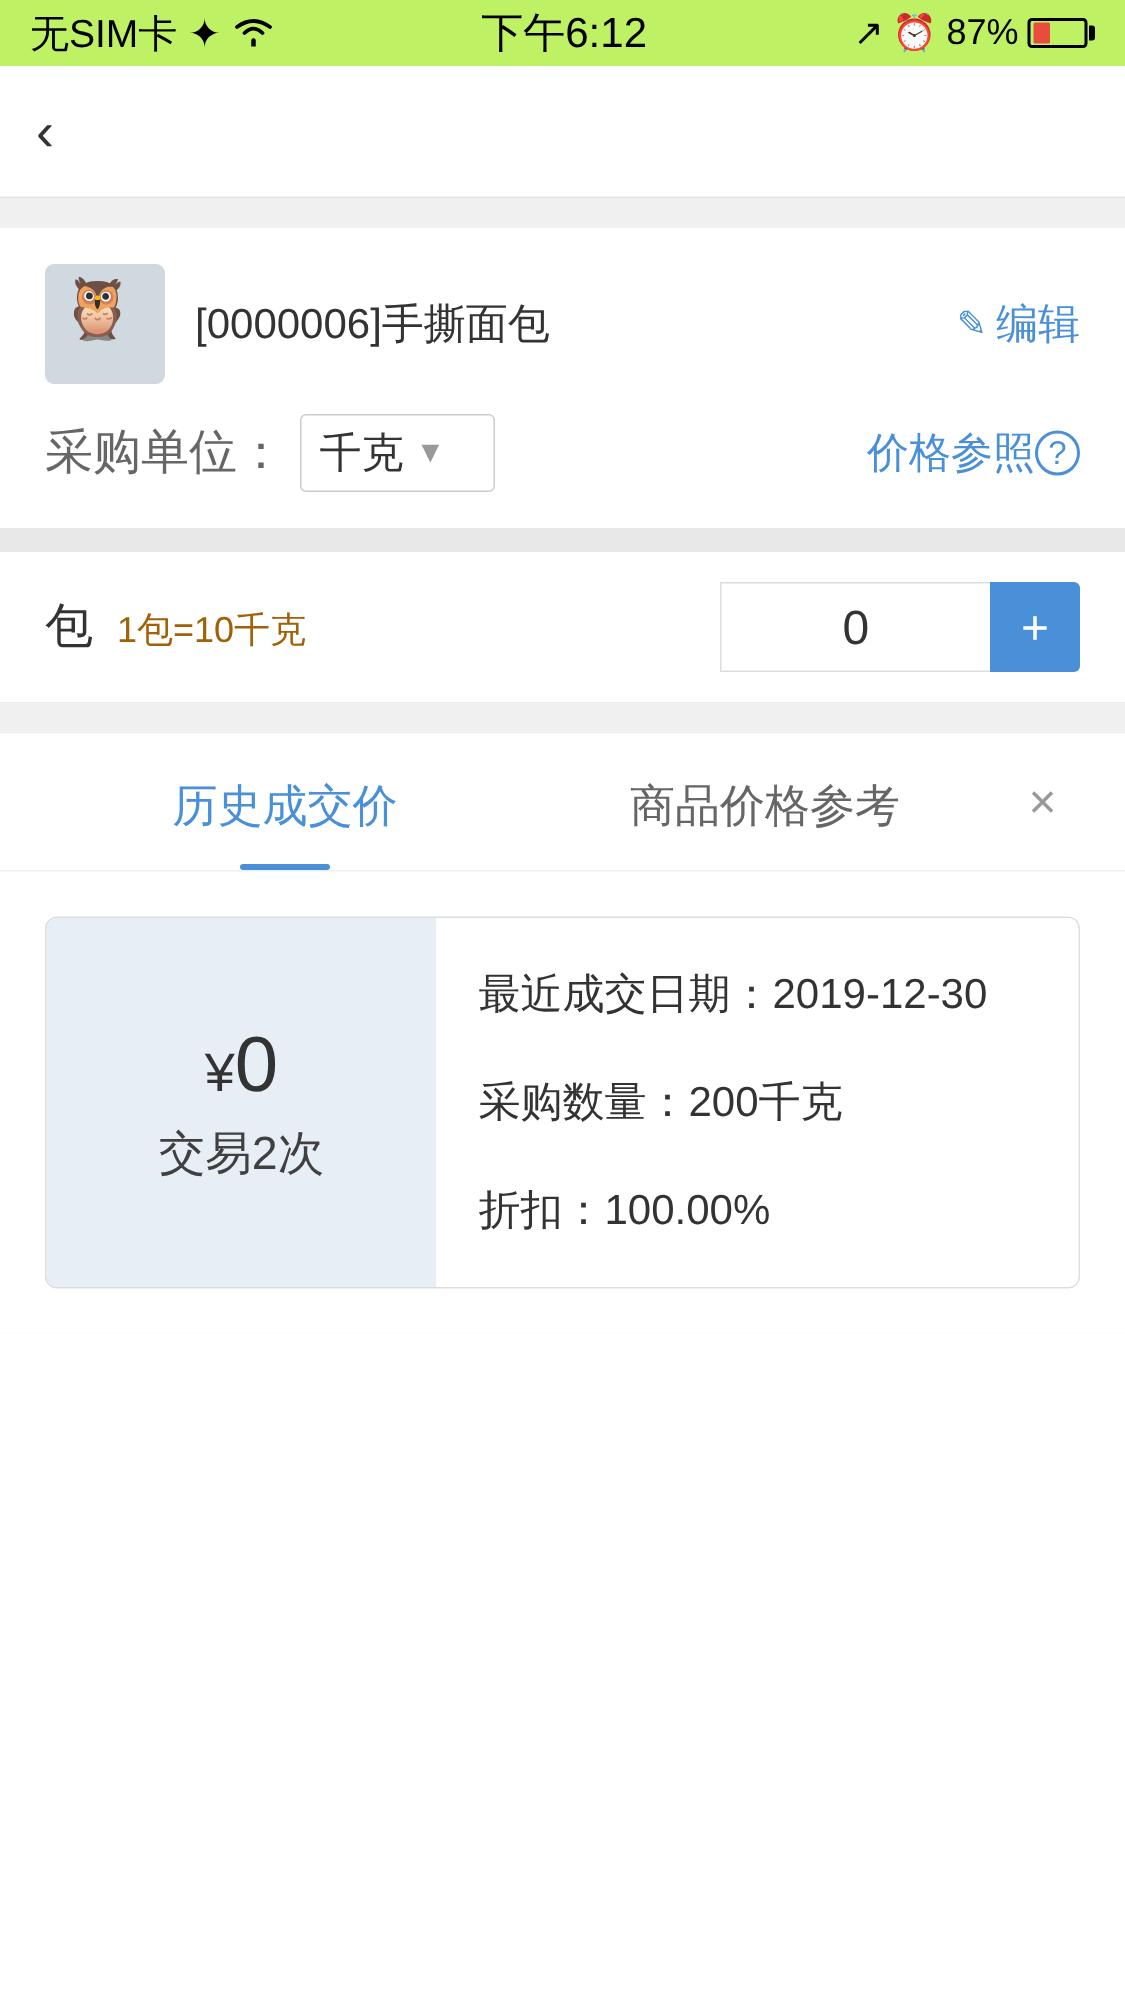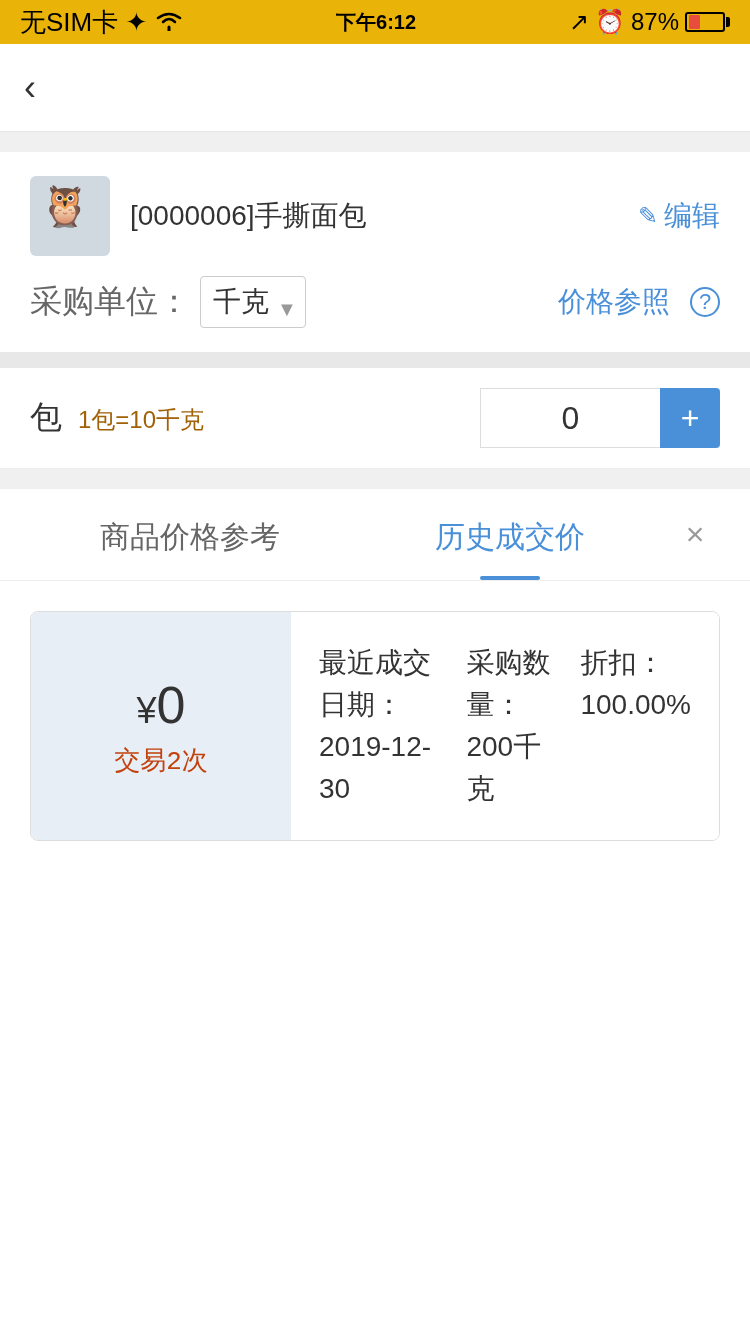--- a/index.html
+++ b/index.html
@@ -9,38 +9,38 @@
       min-height: 1334px;
       font-family: -apple-system, "PingFang SC", "Microsoft YaHei", sans-serif;
       background: #f0f0f0;
       overflow-x: hidden;
     }
 
     
     .status-bar {
       width: 750px;
       height: 44px;
-      background: #eab308;
+      background: #bef264;
       display: flex;
       align-items: center;
       justify-content: space-between;
       padding: 0 20px;
       font-size: 26px;
     }
     .status-left {
       display: flex;
       align-items: center;
       gap: 8px;
       font-size: 26px;
       color: #000;
     }
     .status-center {
-      font-size: 20px;
+      font-size: 28px;
       color: #000;
-      font-weight: 700;
+      font-weight: 400;
     }
     .status-right {
       display: flex;
       align-items: center;
       gap: 6px;
       font-size: 24px;
       color: #000;
     }
     .battery-icon {
       display: inline-flex;
@@ -153,39 +153,39 @@
       justify-content: space-between;
       margin-top: 16px;
     }
     .unit-label {
       font-size: 32px;
       color: #666;
     }
     .unit-select {
       border: 1px solid #ccc;
       border-radius: 4px;
-      padding: 6px 8px 6px 12px;
-      font-size: 28px;
-      color: #333;
-      background: #fff;
-      display: flex;
-      align-items: flex-end;
+      padding: 6px 32px 6px 12px;
+      font-size: 28px;
+      color: #333;
+      background: #fff;
+      display: flex;
+      align-items: center;
       gap: 8px;
       margin-left: 10px;
     }
     .unit-arrow {
       font-size: 20px;
       color: #999;
     }
     .price-ref {
       font-size: 28px;
       color: #4a90d9;
       display: flex;
       align-items: center;
-      gap: 20px;
+      gap: 0;
     }
     .help-circle {
       width: 30px;
       height: 30px;
       border: 2px solid #4a90d9;
       border-radius: 50%;
       display: flex;
       align-items: center;
       justify-content: center;
       font-size: 22px;
@@ -319,30 +319,29 @@
     }
     .price-value {
       font-size: 52px;
       color: #333;
       font-weight: 500;
     }
     .price-currency {
       font-size: 36px;
     }
     .price-trades {
-      font-size: 26px;
-      color: #c2410c;
+      font-size: 31px;
+      color: #404040;
       margin-top: 8px;
-      font-family: Liberation Mono, monospace;
     }
     .price-card-right {
       flex: 1;
       padding: 30px 28px;
       display: flex;
-      flex-direction: row;
+      flex-direction: column;
       gap: 30px;
       background: #fff;
     }
     .price-detail-row {
       font-size: 28px;
       color: #333;
       line-height: 1.5;
     }
 
     
@@ -424,22 +423,22 @@
     <span class="qty-conversion">1包=10千克</span>
   </div>
   <div class="qty-input-group">
     <div class="qty-input-box">0</div>
     <div class="qty-plus-btn">+</div>
   </div>
 </div>
 
 <div class="tab-section">
   <div class="tab-header">
+    <div class="tab-item active">历史成交价</div>
     <div class="tab-item">商品价格参考</div>
-    <div class="tab-item active">历史成交价</div>
     <div class="tab-close">×</div>
   </div>
 
   <div class="history-content">
     <div class="price-card">
       <div class="price-card-left">
         <div class="price-value">
           <span class="price-currency">¥</span><span>0</span>
         </div>
         <div class="price-trades">交易2次</div>

